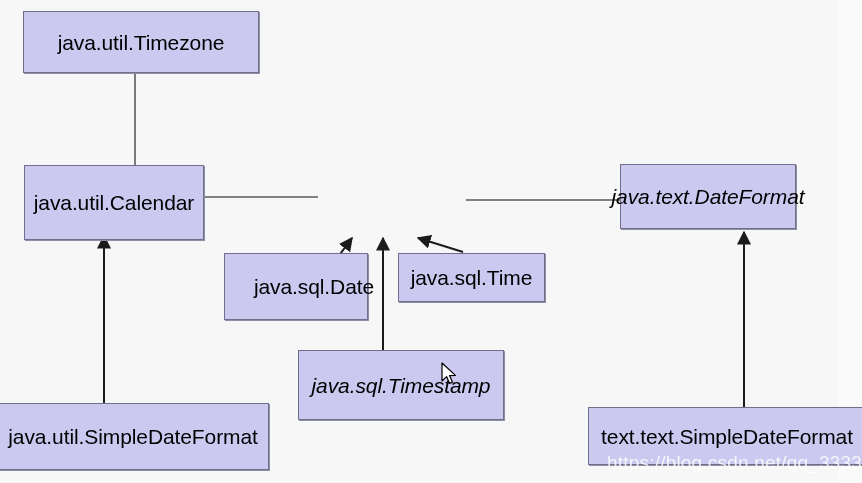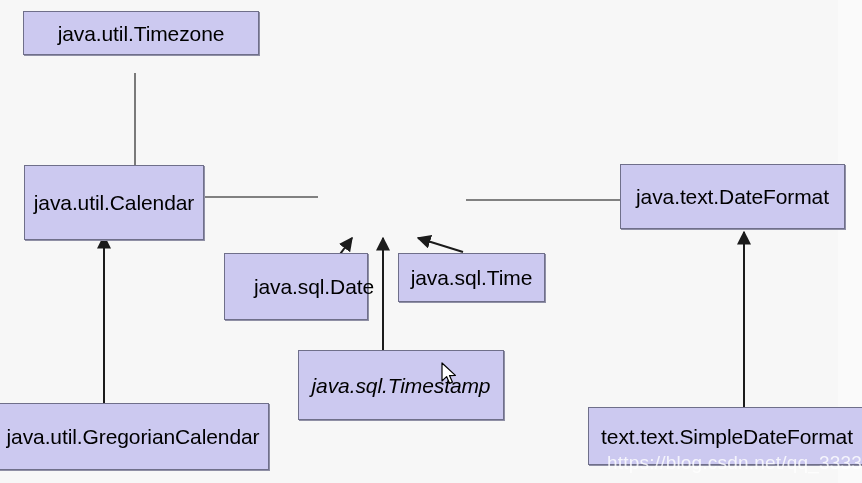--- a/index.html
+++ b/index.html
@@ -99,47 +99,47 @@
 
     <line x1="315" y1="288" x2="352" y2="238" stroke="#1b1b1b" stroke-width="2" marker-end="url(#solid-arrow)"></line>
 
     <line x1="383" y1="350" x2="383" y2="238" stroke="#1b1b1b" stroke-width="2" marker-end="url(#solid-arrow)"></line>
 
     <line x1="463" y1="252" x2="418" y2="238" stroke="#1b1b1b" stroke-width="2" marker-end="url(#solid-arrow)"></line>
 
     <line x1="744" y1="408" x2="744" y2="232" stroke="#1b1b1b" stroke-width="2" marker-end="url(#solid-arrow)"></line>
   </svg>
 
-  <div class="node" style="left:23px; top:11px; width:236px; height:44px;">
+  <div class="node" style="left:23px; top:11px; width:236px; height:62px;">
     <span>java.util.Timezone</span>
   </div>
 
   <div class="node" style="left:24px; top:165px; width:180px; height:75px;">
     <span>java.util.Calendar</span>
   </div>
 
 
-  <div class="node" style="left:620px; top:164px; width:225px; height:65px;">
+  <div class="node" style="left:620px; top:164px; width:176px; height:65px;font-style:italic;">
     <span>java.text.DateFormat</span>
   </div>
 
   <div class="node" style="left:224px; top:253px; width:144px; height:67px;padding-left:36px;">
     <span>java.sql.Date</span>
   </div>
 
   <div class="node" style="left:398px; top:253px; width:147px; height:49px;">
     <span>java.sql.Time</span>
   </div>
 
   <div class="node" style="left:298px; top:350px; width:206px; height:70px;font-style:italic;">
     <span>java.sql.Timestamp</span>
   </div>
 
   <div class="node" style="left:-3px; top:403px; width:272px; height:67px;">
-    <span>java.util.GregorianCalendar</span>
+    <span>java.util.SimpleDateFormat</span>
   </div>
 
   <div class="node" style="left:588px; top:407px; width:278px; height:58px;">
     <span>text.text.SimpleDateFormat</span>
   </div>
 
   <div id="watermark">https://blog.csdn.net/qq_33336347</div>
 
   <svg id="cursor" viewBox="0 0 18 24" xmlns="http://www.w3.org/2000/svg">
     <path d="M2 1 L2 19 L6.6 14.6 L9.6 21.4 L12.4 20.1 L9.5 13.6 L15.4 13.4 Z" fill="#ffffff" stroke="#000000" stroke-width="1.2" stroke-linejoin="round"></path>

